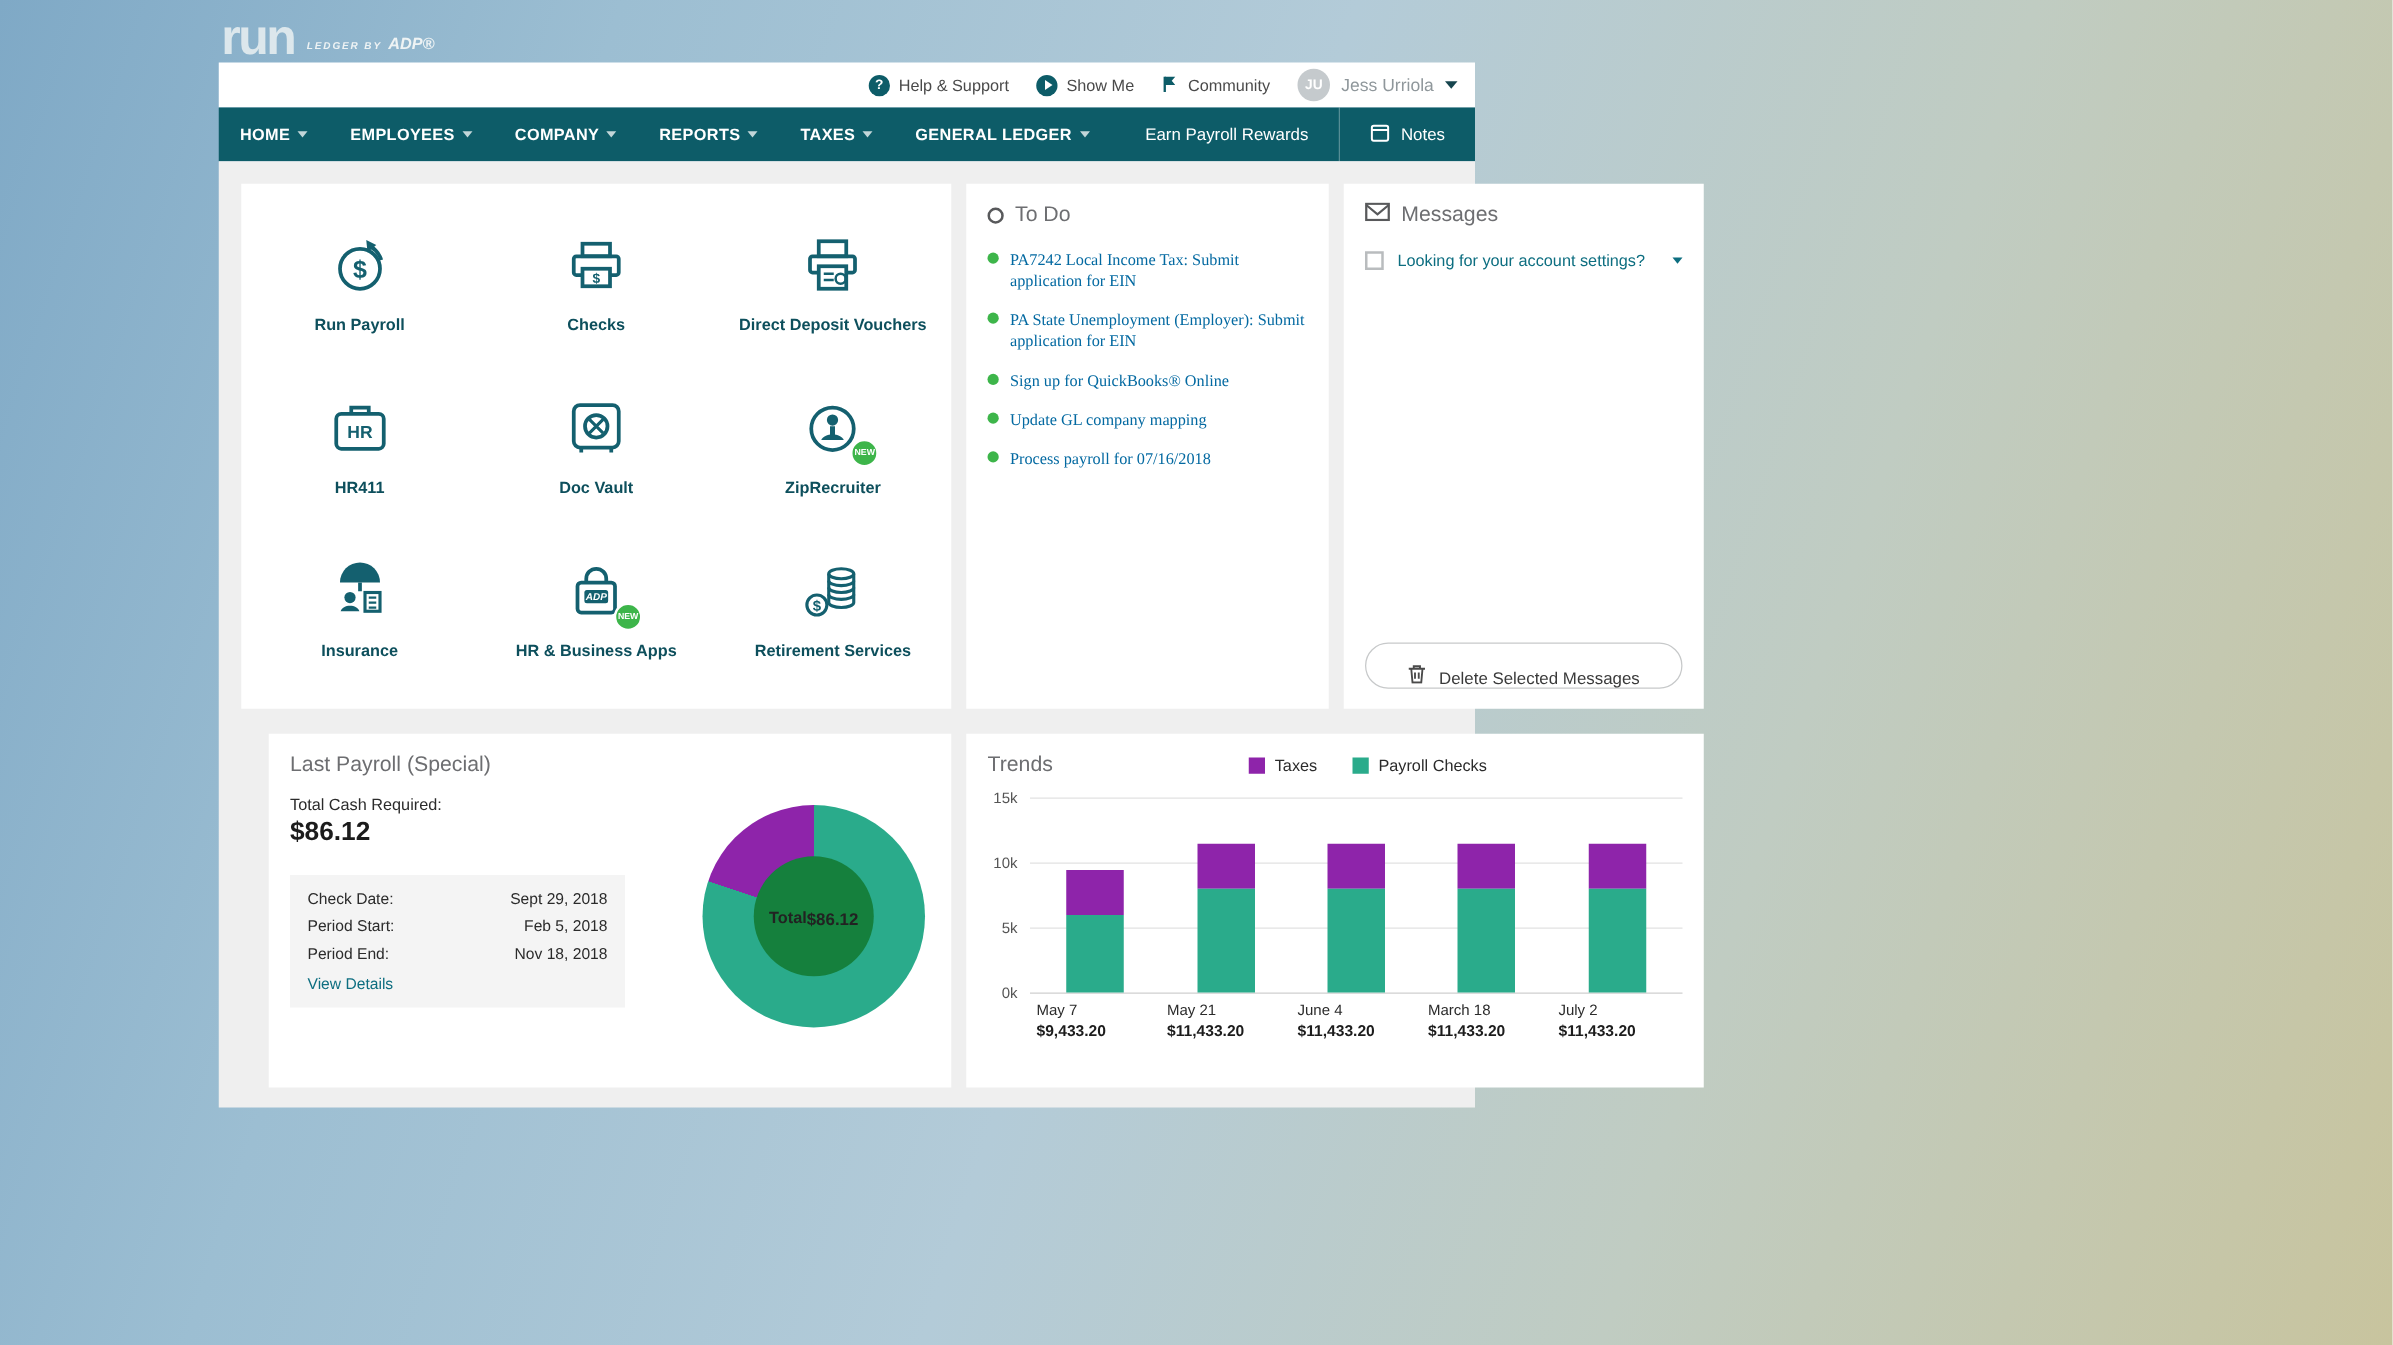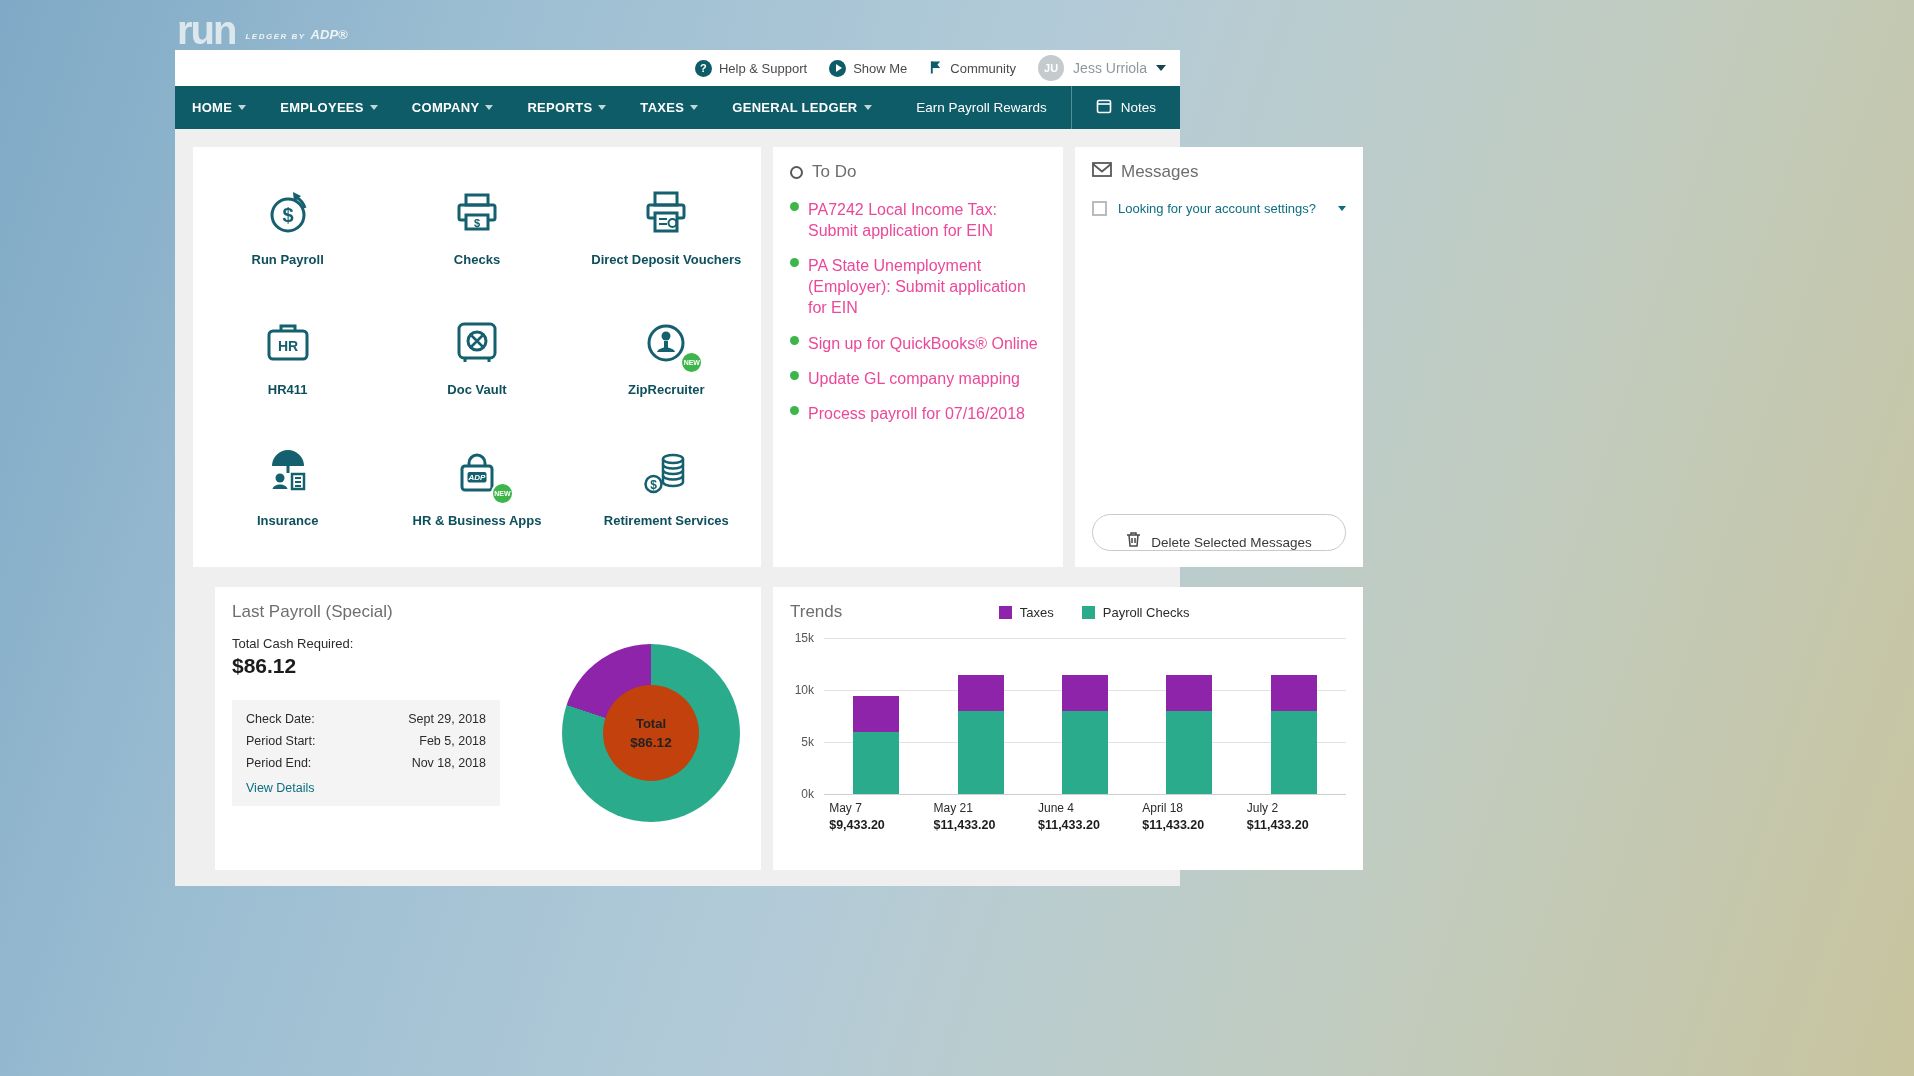--- a/index.html
+++ b/index.html
@@ -51,41 +51,41 @@
   .shortcut-icon { position: relative; width: 54px; height: 54px; display: flex; align-items: center; justify-content: center; }
   .badge-new { position: absolute; right: -10px; bottom: -4px; width: 23px; height: 23px; border-radius: 50%; background: #3db54a; color: #fff; font-size: 7px; font-weight: bold; display: flex; align-items: center; justify-content: center; border: 2px solid #fff; }
   .shortcut-label { font-size: 13px; font-weight: bold; color: #0d4f5c; text-align: center; max-width: 170px; }
 
   
   .todo-card { padding: 15px 17px; }
   .todo-circle { width: 13px; height: 13px; border: 2px solid #58595b; border-radius: 50%; flex: none; }
   .todo-list { margin-top: 17px; }
   .todo-item { display: flex; gap: 9px; margin-bottom: 14px; cursor: pointer; }
   .todo-bullet { width: 9px; height: 9px; border-radius: 50%; background: #3db54a; margin-top: 3px; flex: none; }
-  .todo-text { font-size: 16px; color: #ec4899; line-height: 1.32; }
+  .todo-text { font-size: 13px; color: #0369a1; line-height: 1.32; font-family: Liberation Serif, serif; }
 
   
   .messages-card { padding: 15px 17px 16px; display: flex; flex-direction: column; }
   .msg-row { display: flex; align-items: center; gap: 11px; margin-top: 19px; }
   .checkbox { width: 15px; height: 15px; border: 2px solid #b9bcbe; background: #fff; flex: none; cursor: pointer; }
   .msg-text { font-size: 13px; color: #0d6e80; flex: 1; cursor: pointer; }
   .delete-btn { margin-top: auto; height: 37px; border: 1px solid #c7c9ca; border-radius: 19px; background: #fff; display: flex; align-items: flex-end; justify-content: center; gap: 10px; font-size: 13.5px; color: #3a3a3a; cursor: pointer; width: 100%; font-family: inherit; }
 
   
   .payroll-card { padding: 15px 17px; margin-left: 22px; }
   .payroll-body { display: flex; margin-top: 14px; }
   .payroll-left { width: 268px; }
   .tcr-label { font-size: 13px; color: #2b2b2b; }
   .tcr-value { font-size: 21px; font-weight: bold; color: #1c1c1c; margin-top: 3px; }
   .details-box { background: #f4f4f4; margin-top: 22px; padding: 12px 14px 10px; }
   .detail-row { display: flex; justify-content: space-between; font-size: 12.5px; color: #2b2b2b; margin-bottom: 8px; }
   .view-details { display: inline-block; font-size: 12.5px; color: #0d6e80; cursor: pointer; margin-top: 2px; }
   .donut-wrap { margin-left: 62px; margin-top: 8px; position: relative; width: 178px; height: 178px; }
   .donut { width: 100%; height: 100%; border-radius: 50%; }
-  .donut-hole { position: absolute; inset: 41px; background: #c2410c; border-radius: 50%; display: flex; flex-direction: column; align-items: center; justify-content: center; }
+  .donut-hole { position: absolute; inset: 41px; background: #15803d; border-radius: 50%; display: flex; flex-direction: row; align-items: center; justify-content: center; }
   .donut-center-label { font-weight: bold; font-size: 13px; color: #222; }
   .donut-center-value { font-weight: bold; font-size: 13.5px; color: #222; margin-top: 4px; }
 
   
   .trends-card { padding: 15px 17px; }
   .trends-head { display: flex; align-items: flex-start; text-align: right; }
   .legend { flex: 1; display: flex; justify-content: center; gap: 28px; padding-top: 3px; }
   .legend-item { display: flex; align-items: center; gap: 8px; font-size: 13px; color: #2b2b2b; }
   .swatch { width: 13px; height: 13px; flex: none; }
   .chart-area { display: flex; margin-top: 16px; }
@@ -466,21 +466,21 @@
           </div>
           <div class="x-slot">
             <div class="x-cat">May 21</div>
             <div class="x-total">$11,433.20</div>
           </div>
           <div class="x-slot">
             <div class="x-cat">June 4</div>
             <div class="x-total">$11,433.20</div>
           </div>
           <div class="x-slot">
-            <div class="x-cat">April 18</div>
+            <div class="x-cat">March 18</div>
             <div class="x-total">$11,433.20</div>
           </div>
           <div class="x-slot">
             <div class="x-cat">July 2</div>
             <div class="x-total">$11,433.20</div>
           </div>
         </div>
     </div>
 
   </div>

